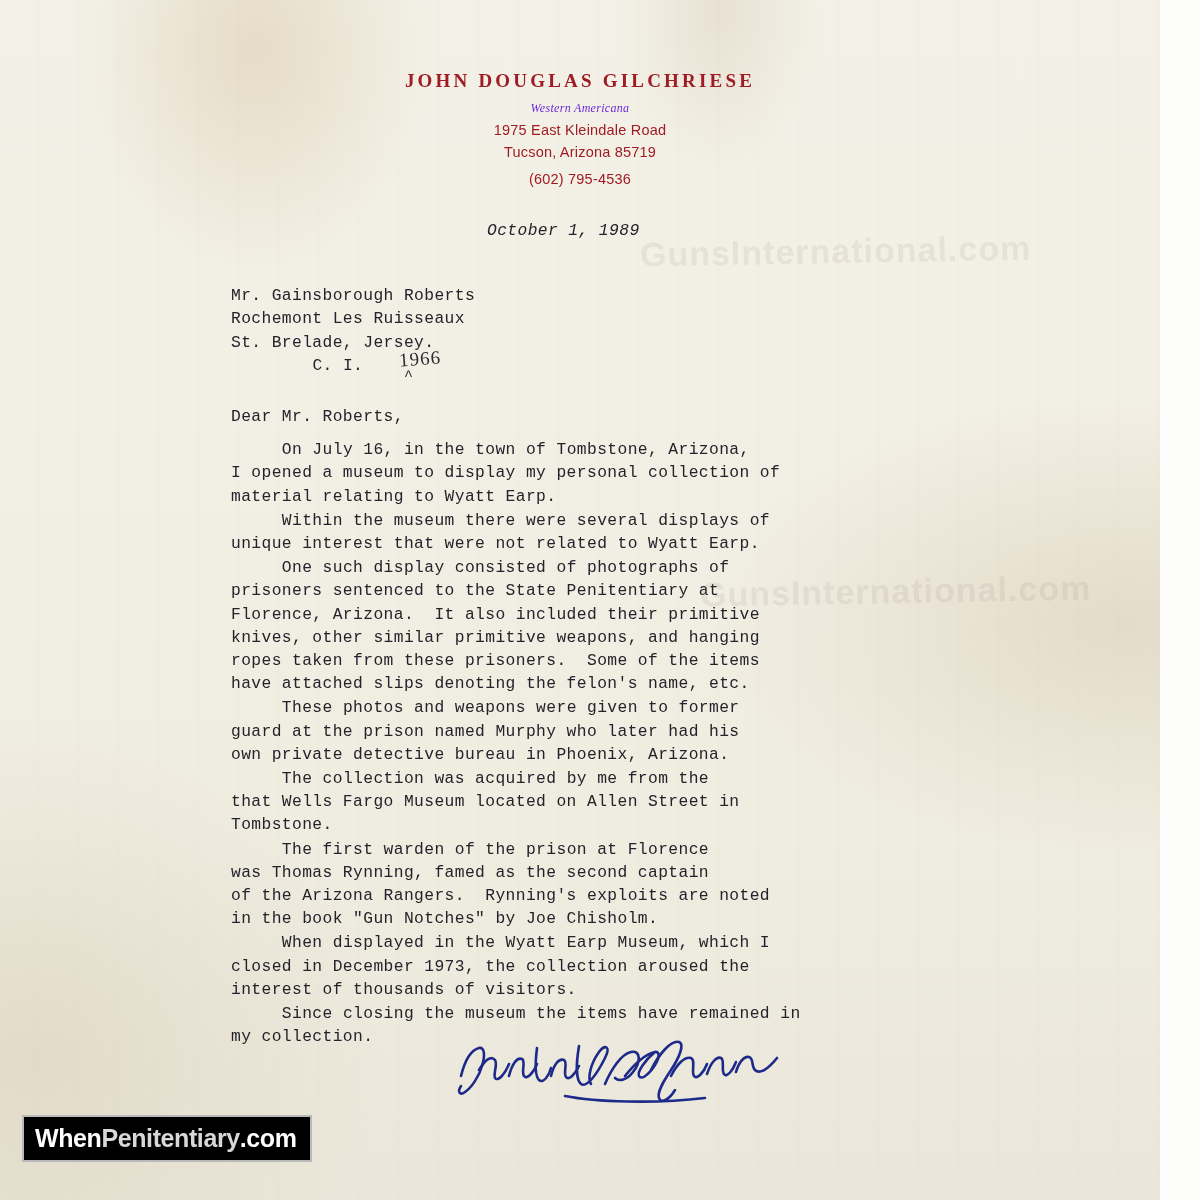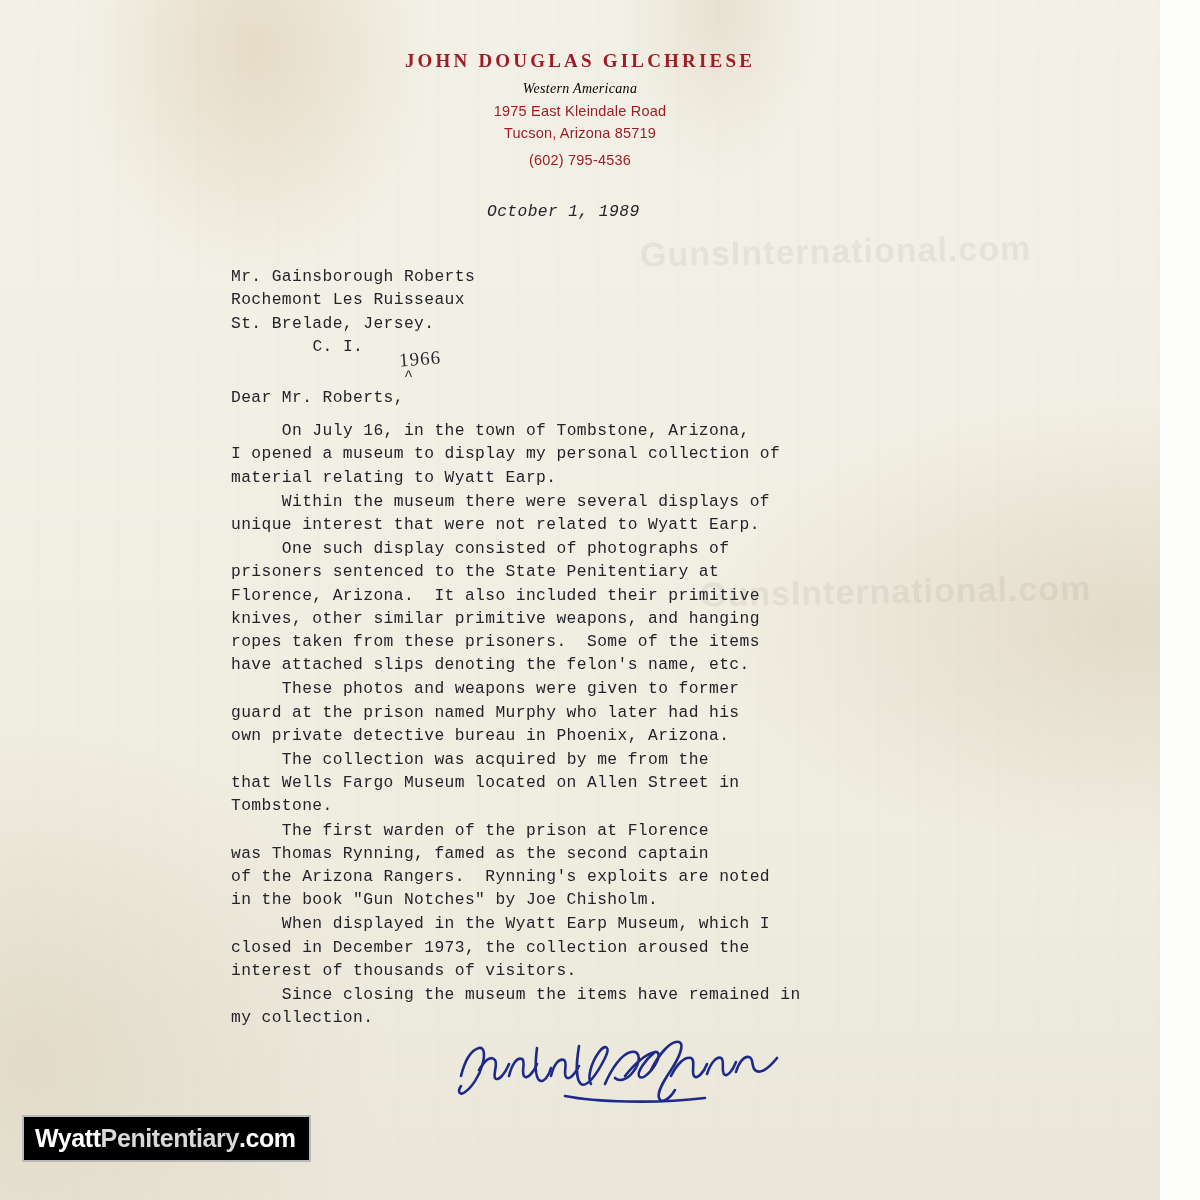--- a/index.html
+++ b/index.html
@@ -60,34 +60,34 @@
     position: absolute;
     left: 0;
     top: 0;
     width: 1160px;
     height: 1200px;
   }
 
   
   .letterhead {
     text-align: center;
-    padding-top: 50px;
+    padding-top: 70px;
   }
   .lh-name {
     color: #a01c24;
     font-family: "Liberation Serif", serif;
     font-size: 19px;
     letter-spacing: 3.2px;
     font-weight: 600;
   }
   .lh-tag {
-    color: #000000;
+    color: #6d28d9;
     font-family: "Liberation Serif", serif;
     font-style: italic;
-    font-size: 14px;
+    font-size: 12px;
     margin-top: 9px;
     letter-spacing: 0.3px;
   }
   .lh-addr1, .lh-addr2, .lh-phone {
     color: #a01c24;
     font-family: "Liberation Sans", sans-serif;
     font-size: 14.5px;
     margin-top: 6px;
     letter-spacing: 0.2px;
   }
@@ -265,18 +265,18 @@
           <path d="M252 44 C256 32, 262 26, 266 28 C270 30, 266 40, 269 44 C272 48, 278 40, 281 32"></path>
           <path d="M281 42 C284 32, 289 26, 294 27 C299 28, 296 36, 300 40 C305 45, 314 38, 322 28"></path>
           <path d="M110 66 C140 72, 200 74, 250 68"></path>
         </g>
       </svg>
     </div>
 
   </div>
 
   <div id="watermark">
-    <span class="wm-text wm-guns">Wyatt</span>
+    <span class="wm-text wm-guns">When</span>
       <span class="wm-text wm-intl">Penitentiary</span>
       <span class="wm-text wm-dotcom">.com</span>
   </div>
 
 </div>
 
 </body></html>

